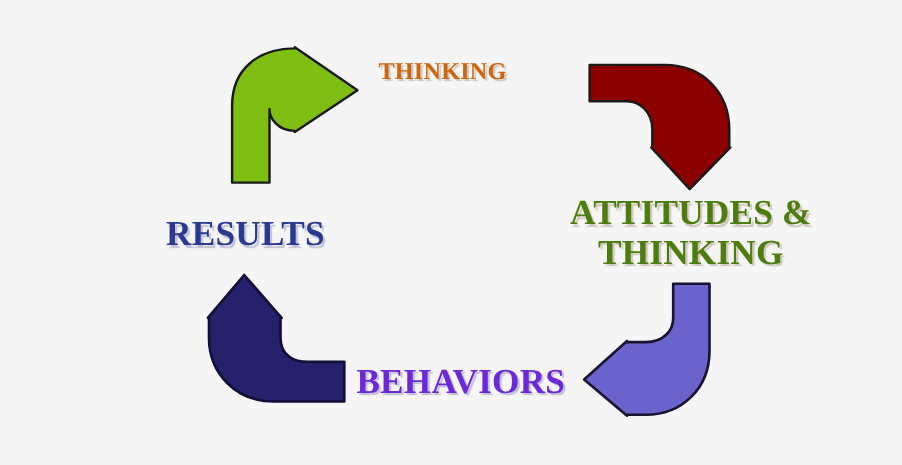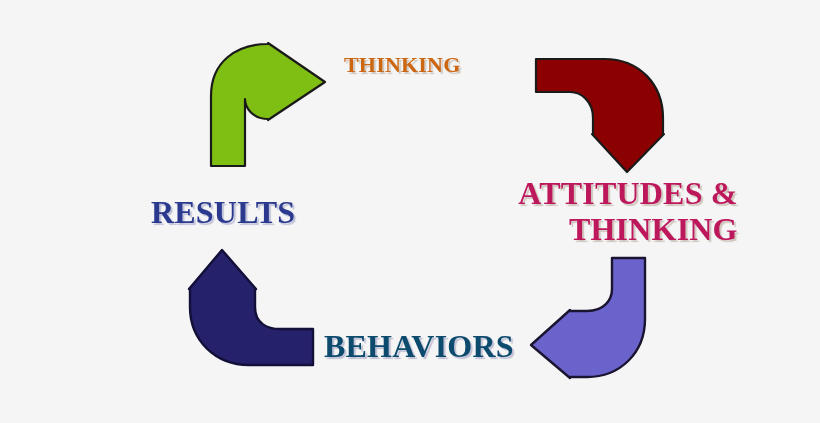--- a/index.html
+++ b/index.html
@@ -134,22 +134,22 @@
                L 255,289
                L 255,307
                C 255,324 268,329 280,329
                L 313,329
                Z" fill="#26216b" stroke="#120f38" stroke-width="2.4" stroke-linejoin="round"></path>
     </g>
   </svg>
 
   <div class="node-label label-thinking" style="color: rgb(204, 102, 17);">THINKING</div>
 
-  <div class="node-label label-attitudes" style="color: #be185d; text-align: right;">
+  <div class="node-label label-attitudes" style="color: #4d7c0f;">
     <span class="line1">ATTITUDES &amp;</span>
     <span class="line2">THINKING</span>
   </div>
 
-  <div class="node-label label-behaviors" style="color: #0c4a6e;">BEHAVIORS</div>
+  <div class="node-label label-behaviors" style="color: #6d28d9;">BEHAVIORS</div>
 
   <div class="node-label label-results" style="color: rgb(43, 58, 143);">RESULTS</div>
 
 </div>
 
 </body></html>

